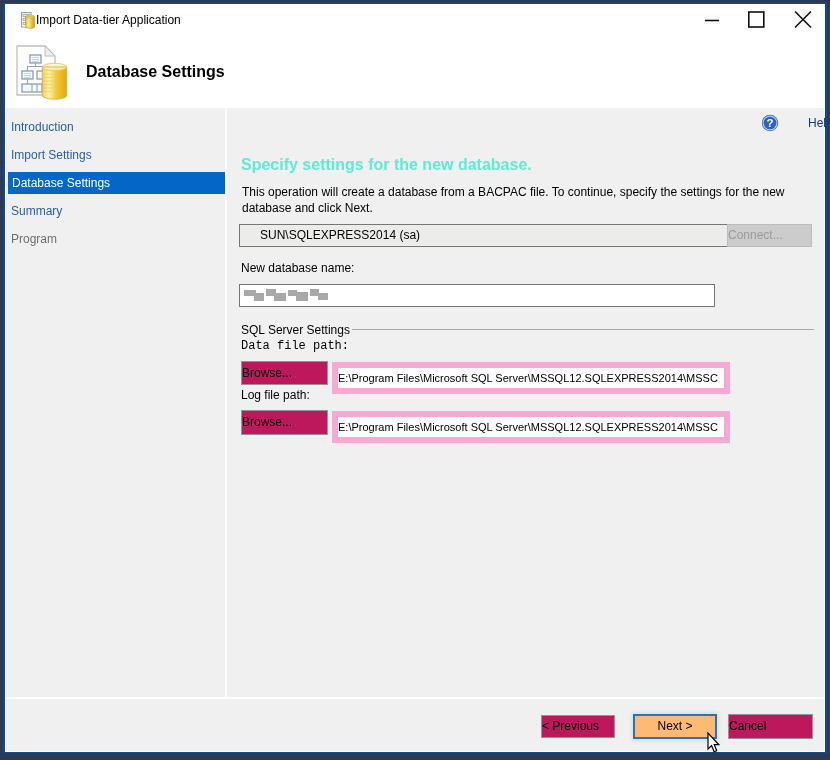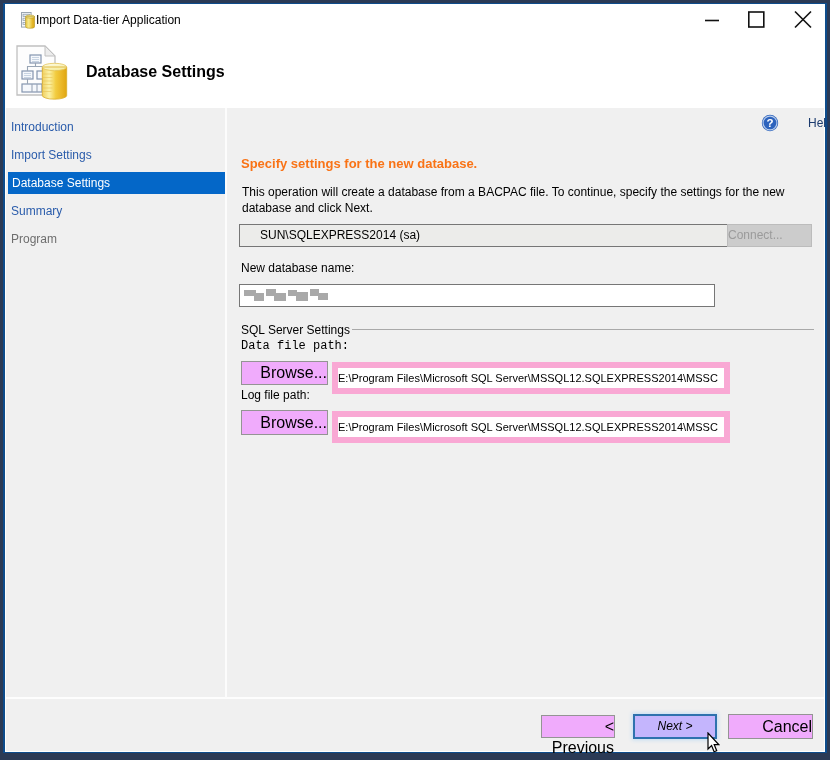--- a/index.html
+++ b/index.html
@@ -24,46 +24,46 @@
 
   
   .nav{left:11px;width:205px;height:28px;font-size:12px;color:#2a5cab;line-height:28px;}
   #sel{left:8px;top:172px;width:213px;height:22px;background:#0467c8;color:#fff;
        font-size:12px;line-height:22px;padding-left:4px;}
 
   
   #helptxt{left:784px;top:116px;font-size:12px;color:#1c3b6e;margin-left:24px;}
 
   
-  #spec{left:241px;top:156px;font-size:13px;font-weight:bold;color:#f97316;}
+  #spec{left:241px;top:156px;font-size:16px;font-weight:bold;color:#5eead4;}
   #para{left:242px;top:184px;font-size:12px;color:#000;line-height:16px;}
   #srvinput{left:239px;top:224px;width:469px;height:21px;background:#ececea;
             border:1px solid #767676;font-size:12px;line-height:21px;padding-left:20px;color:#000;}
   #connectbtn{left:727px;top:224px;width:83px;height:21px;background:#cccccc;
               border:1px solid #bcbcbc;color:#9b9b9b;font-size:12px;line-height:21px;text-align:left;}
   #dblabel{left:241px;top:261px;font-size:12px;color:#000;}
   #dbinput{left:239px;top:284px;width:474px;height:21px;background:#fff;border:1px solid #767676;}
   #blob{left:244px;top:289px;width:84px;height:12px;}
   #sqlset{left:241px;top:323px;font-size:12px;color:#000;}
   #sqlline{left:352px;top:329px;width:462px;height:1px;background:#a9a9a9;}
   #datalabel{left:241px;top:339px;font-size:12px;color:#000;font-family:Liberation Mono, monospace;}
   #browse1{left:241px;top:361px;width:85px;height:22px;}
   #path1{left:332px;top:362px;width:386px;height:20px;}
   #loglabel{left:241px;top:388px;font-size:12px;color:#000;}
   #browse2{left:241px;top:410px;width:85px;height:23px;}
   #path2{left:332px;top:411px;width:386px;height:20px;}
-  .btn{background:#f0abfc;border:1px solid #949494;font-size:16px;color:#000;
-       text-align:right;}
+  .btn{background:#be185d;border:1px solid #949494;font-size:12px;color:#000;
+       text-align:left;}
   .pathbox{background:#fff;border:6px solid #f9a8d4;font-size:11px;color:#000;
            line-height:20px;padding-left:0;white-space:nowrap;overflow:hidden;}
 
   
   #prevbtn{left:541px;top:715px;width:72px;height:21px;line-height:21px;}
-  #nextbtn{left:633px;top:714px;width:80px;height:21px;background:#c4b5fd;
-           border:2px solid #2e72ae;font-size:12px;color:#000;text-align:center;line-height:21px;box-shadow:0 0 4px 1px #c3ddf3;font-style:italic;}
+  #nextbtn{left:633px;top:714px;width:80px;height:21px;background:#fdba74;
+           border:2px solid #2e72ae;font-size:12px;color:#000;text-align:center;line-height:21px;box-shadow:0 0 4px 1px #c3ddf3;}
   #cancelbtn{left:728px;top:714px;width:83px;height:23px;line-height:23px;}
 </style>
 </head>
 <body>
 <div class="abs" id="accent"></div>
 <div class="abs" id="winwhite"></div>
 <div class="abs" id="titlehead"></div>
 <div class="abs" id="bodyarea"></div>
 <div class="abs" id="footersep"></div>
 <div class="abs" id="footer"></div>

